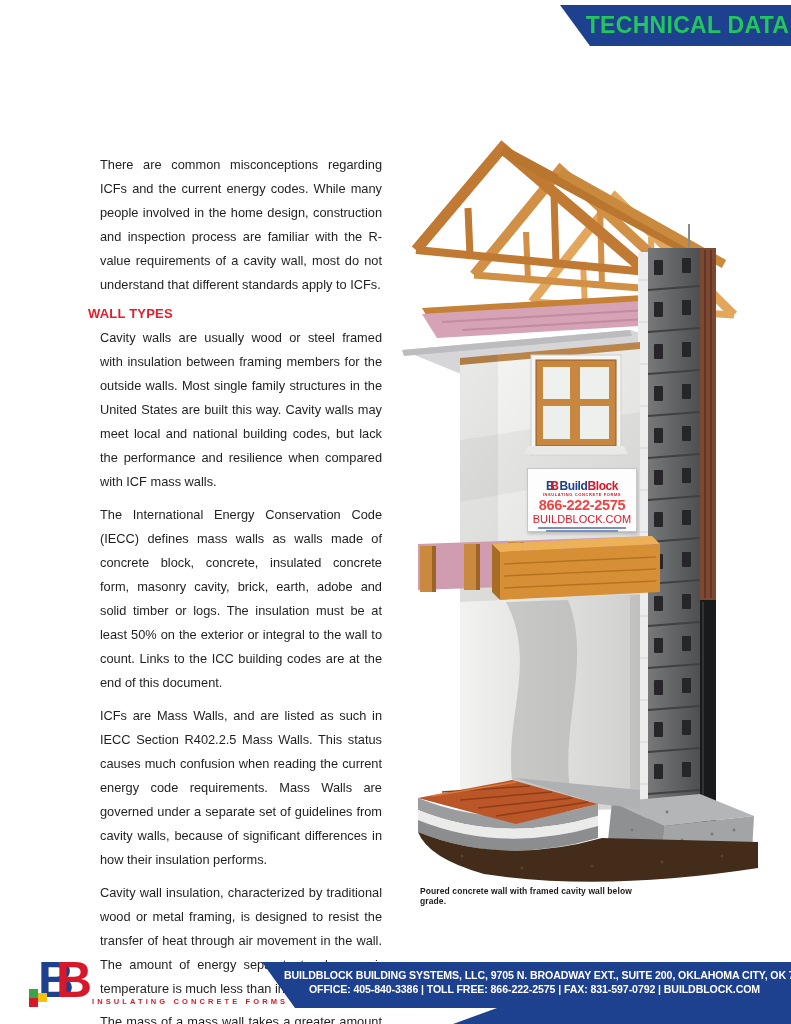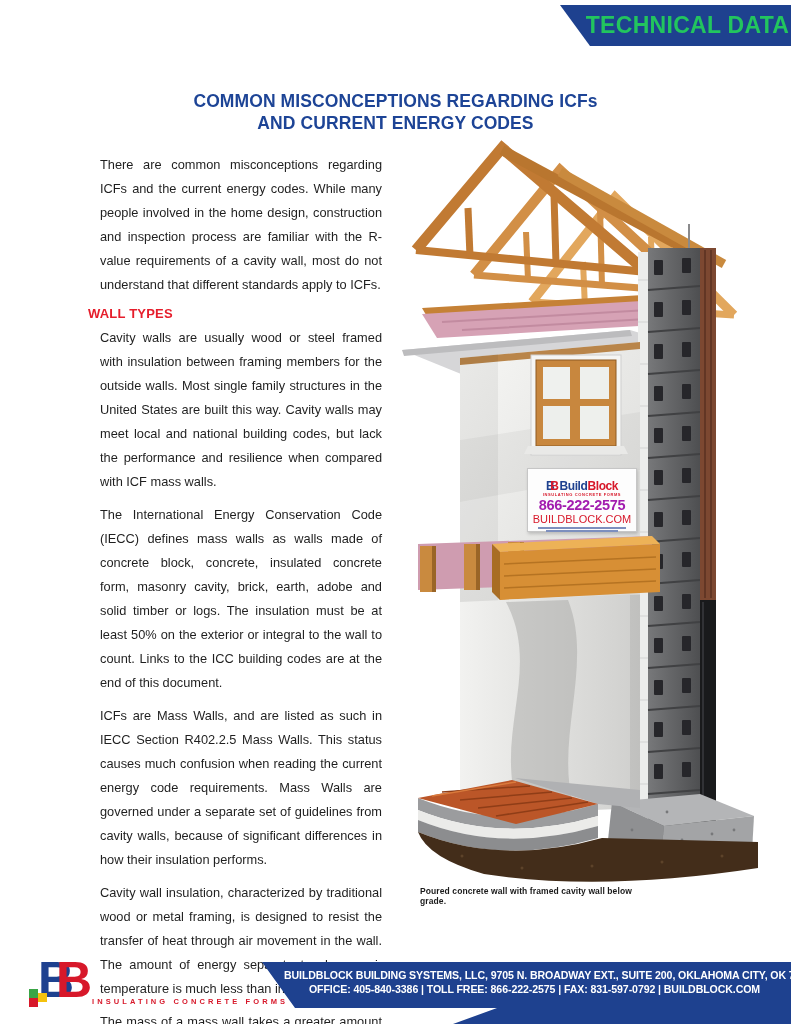--- a/index.html
+++ b/index.html
@@ -29,21 +29,21 @@
     position:absolute;left:125px;top:328px;width:110px;height:64px;background:#fdfdfd;
     border:1px solid #c6c6c6;box-sizing:border-box;text-align:center;padding-top:11px;
     box-shadow:1px 2px 3px rgba(0,0,0,.18);
   }
   .sign-logo-row{font-weight:bold;font-size:12px;line-height:12px;letter-spacing:-0.4px;white-space:nowrap;}
   .sbb .sb1{color:#1e418f;}
   .sbb .sb2{color:#d7182a;margin-left:-4px;}
   .sbuild{color:#1e418f;margin-left:1px;}
   .sblock{color:#d7182a;}
   .sign-tag{font-size:4px;color:#d7182a;letter-spacing:.6px;font-weight:bold;line-height:5px;}
-  .sign-phone{color:#a21caf;font-weight:bold;font-size:14.5px;line-height:16px;letter-spacing:-0.3px;}
+  .sign-phone{color:#ef4444;font-weight:bold;font-size:14.5px;line-height:16px;letter-spacing:-0.3px;}
   .sign-site{color:#d7182a;font-weight:normal;font-size:11px;line-height:12px;}
   .sign-lines{margin-top:2px;}
   .sign-lines span{display:block;height:2px;background:#7d8fbe;margin:1px 10px;}
   .sign-lines span:last-child{margin:1px 18px;}
   .caption{
     position:absolute;left:420px;top:886px;width:240px;text-align:left;
     font-size:8.5px;font-weight:bold;color:#1a1a1a;letter-spacing:.1px;
   }
   
   .footer-logo{position:absolute;left:30px;top:957px;width:215px;height:60px;}
@@ -73,24 +73,20 @@
 </style>
 </head>
 <body>
 
 <div class="page">
 
   <div class="banner">
     <span>TECHNICAL DATA</span>
   </div>
 
-  <h1 class="title">
-    <span>COMMON MISCONCEPTIONS REGARDING ICFs</span><br>
-    <span>AND CURRENT ENERGY CODES</span>
-  </h1>
 
   <div class="textcol">
     <p>There are common misconceptions regarding ICFs and the current energy codes. While many people involved in the home design, construction and inspection process are familiar with the R-value requirements of a cavity wall, most do not understand that different standards apply to ICFs.</p>
     <h2>WALL TYPES</h2>
     <p>Cavity walls are usually wood or steel framed with insulation between framing members for the outside walls. Most single family structures in the United States are built this way. Cavity walls may meet local and national building codes, but lack the performance and resilience when compared with ICF mass walls.</p>
     <p>The International Energy Conservation Code (IECC) defines mass walls as walls made of concrete block, concrete, insulated concrete form, masonry cavity, brick, earth, adobe and solid timber or logs. The insulation must be at least 50% on the exterior or integral to the wall to count. Links to the ICC building codes are at the end of this document.</p>
     <p>ICFs are Mass Walls, and are listed as such in IECC Section R402.2.5 Mass Walls. This status causes much confusion when reading the current energy code requirements. Mass Walls are governed under a separate set of guidelines from cavity walls, because of significant differences in how their insulation performs.</p>
     <p>Cavity wall insulation, characterized by traditional wood or metal framing, is designed to resist the transfer of heat through air movement in the wall. The amount of energy separate to change air temperature is much less than in a mass wall.</p>
     <p>The mass of a mass wall takes a greater amount of energy (heat) to change the temperature of its material. The simplest example of this is after a hot summer’s day, the sidewalks and streets still radiate heat even at night. Even though it is cooler at night, the mass of the concrete is slow to cool and release its heat.</p>
   </div>

